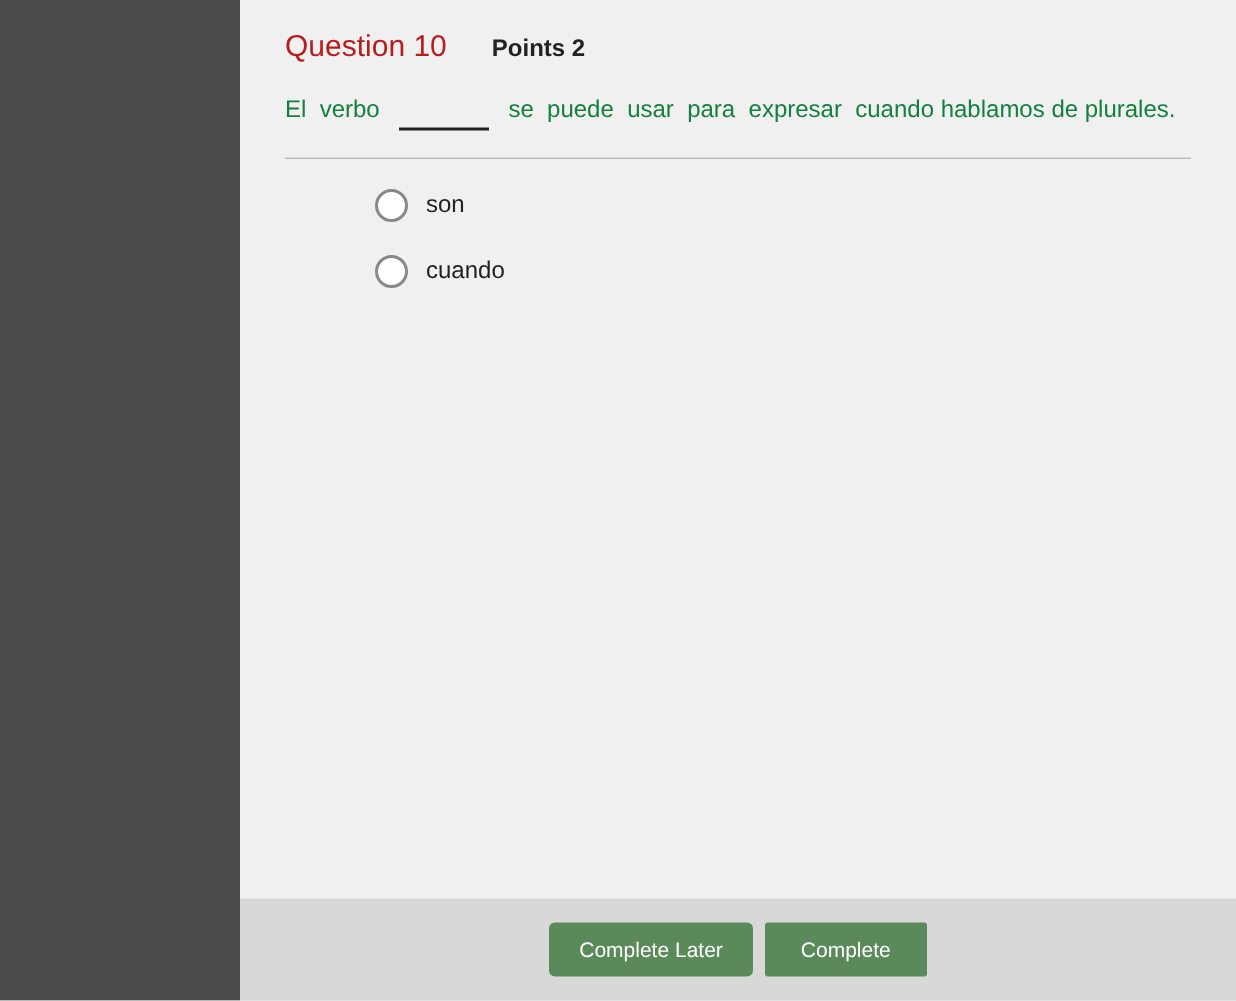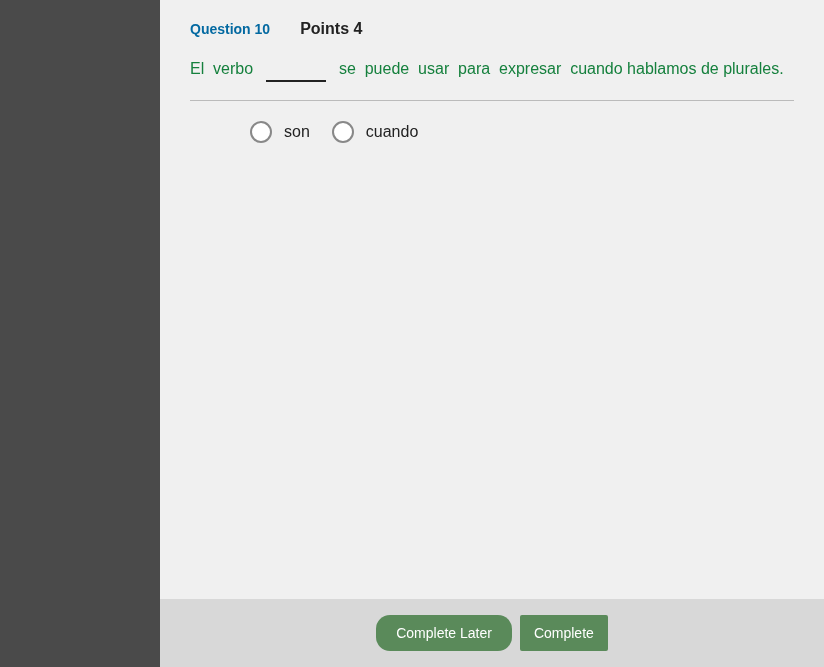--- a/index.html
+++ b/index.html
@@ -34,23 +34,23 @@
     }
 
     .question-header {
       display: flex;
       align-items: baseline;
       gap: 30px;
       margin-bottom: 16px;
     }
 
     .question-number {
-      font-size: 14px;
-      font-weight: bold;
-      color: #0369a1;
+      font-size: 20px;
+      font-weight: normal;
+      color: #b91c1c;
     }
 
     .points-label {
       font-size: 16px;
       font-weight: bold;
       color: #222;
     }
 
     .question-text {
       font-size: 16px;
@@ -79,24 +79,25 @@
       content: '/';
       position: absolute;
       left: -10px;
       top: -10px;
       font-size: 14px;
       color: #888;
     }
 
     .options-list {
       display: flex;
-      flex-direction: row;
+      flex-direction: column;
       gap: 22px;
       padding-left: 60px;
       margin-bottom: 30px;
+      justify-content: center;
     }
 
     .option-item {
       display: flex;
       align-items: center;
       gap: 12px;
       cursor: pointer;
     }
 
     .radio-circle {
@@ -127,43 +128,43 @@
       gap: 8px;
     }
 
     .btn-complete-later {
       background-color: #5a8a5a;
       color: #fff;
       border: none;
       padding: 10px 20px;
       font-size: 14px;
       cursor: pointer;
-      border-radius: 14px;
+      border-radius: 4px;
     }
 
     .btn-complete {
       background-color: #5a8a5a;
       color: #fff;
       border: none;
-      padding: 10px 14px;
+      padding: 10px 24px;
       font-size: 14px;
       cursor: pointer;
       border-radius: 2px;
     }
   </style>
 </head>
 <body>
 
 <div class="left-sidebar"></div>
 
 <div class="main-content">
 
   <div class="question-header">
     <span class="question-number">Question 10</span>
-    <span class="points-label">Points 4</span>
+    <span class="points-label">Points 2</span>
   </div>
 
   <div class="question-text">
     El &nbsp;verbo &nbsp;<span class="blank">&nbsp;</span>&nbsp; se &nbsp;puede &nbsp;usar &nbsp;para &nbsp;expresar &nbsp;cuando hablamos de plurales.
   </div>
 
   <hr class="divider">
 
   <div class="options-list">
     <div class="option-item">

